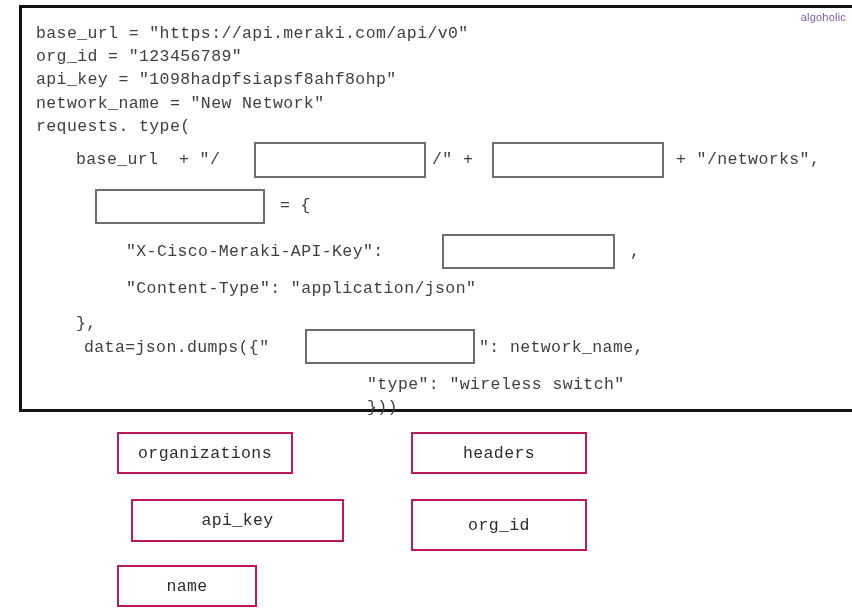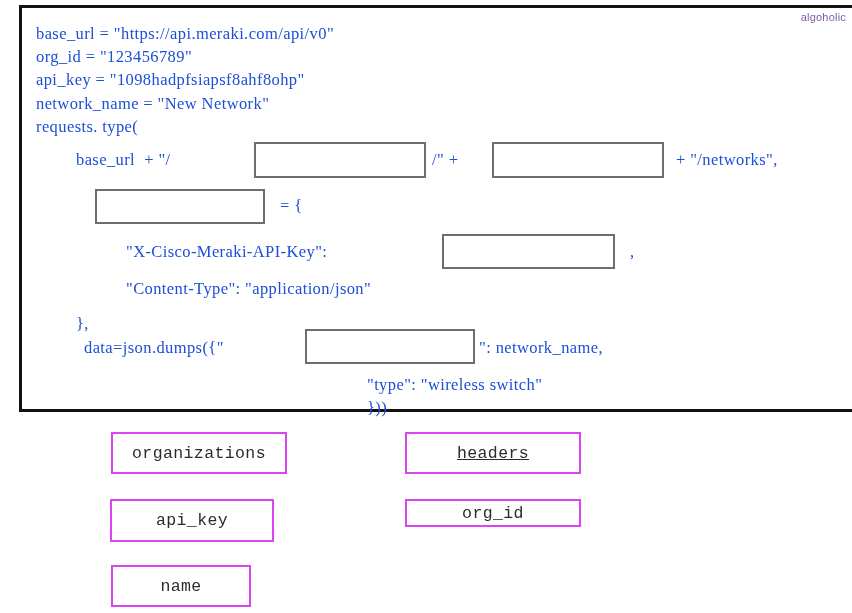--- a/index.html
+++ b/index.html
@@ -36,50 +36,51 @@
     font-family: "Liberation Sans", sans-serif;
     font-size: 11px;
     color: #7b5ea7;
     letter-spacing: 0.2px;
     user-select: none;
   }
 
   .code-line {
     position: absolute;
     white-space: pre;
-    font-family: Liberation Serif, serif;
+    font-family: Liberation Mono, monospace;
     font-size: 16.5px;
-    color: #1d4ed8;
+    color: #404040;
     letter-spacing: 0.4px;
     line-height: 1;
   }
 
   
   .drop-box {
     position: absolute;
     box-sizing: border-box;
     border: 2px solid #6e6e6e;
     background: #ffffff;
   }
 
   
   .option-tile {
     position: absolute;
     box-sizing: border-box;
-    border: 2px solid #d946ef;
+    border: 2px solid #be185d;
     background: #ffffff;
     display: flex;
     align-items: center;
     justify-content: center;
     font-family: "Liberation Mono", "DejaVu Sans Mono", monospace;
     font-size: 16.5px;
     color: #2b2b2b;
     letter-spacing: 0.4px;
     cursor: move;
     user-select: none;
+    margin-left: 6px;
   }
 </style>
 </head>
 <body>
 
 <div id="code-panel">
   <div id="watermark">algoholic</div>
   <div id="code-lines">
       <div class="code-line" style="left: 14px; top: 18px;">base_url = "https://api.meraki.com/api/v0"</div>
       <div class="code-line" style="left: 14px; top: 41px;">org_id = "123456789"</div>
@@ -103,17 +104,17 @@
       <div class="drop-box" style="left: 232px; top: 134px; width: 172px; height: 36px;"></div>
       <div class="drop-box" style="left: 470px; top: 134px; width: 172px; height: 36px;"></div>
       <div class="drop-box" style="left: 73px; top: 181px; width: 170px; height: 35px;"></div>
       <div class="drop-box" style="left: 420px; top: 226px; width: 173px; height: 35px;"></div>
       <div class="drop-box" style="left: 283px; top: 321px; width: 170px; height: 35px;"></div>
     </div>
 </div>
 
 <div id="options-container">
     <div class="option-tile" style="left: 111px; top: 432px; width: 176px; height: 42px;">organizations</div>
-    <div class="option-tile" style="left: 405px; top: 432px; width: 176px; height: 42px; text-decoration: underline;">headers</div>
-    <div class="option-tile" style="left: 110px; top: 499px; width: 164px; height: 43px;">api_key</div>
-    <div class="option-tile" style="left: 405px; top: 499px; width: 176px; height: 28px;">org_id</div>
+    <div class="option-tile" style="left: 405px; top: 432px; width: 176px; height: 42px;">headers</div>
+    <div class="option-tile" style="left: 125px; top: 499px; width: 213px; height: 43px;">api_key</div>
+    <div class="option-tile" style="left: 405px; top: 499px; width: 176px; height: 52px;">org_id</div>
     <div class="option-tile" style="left: 111px; top: 565px; width: 140px; height: 42px;">name</div>
   </div>
 
 </body></html>

